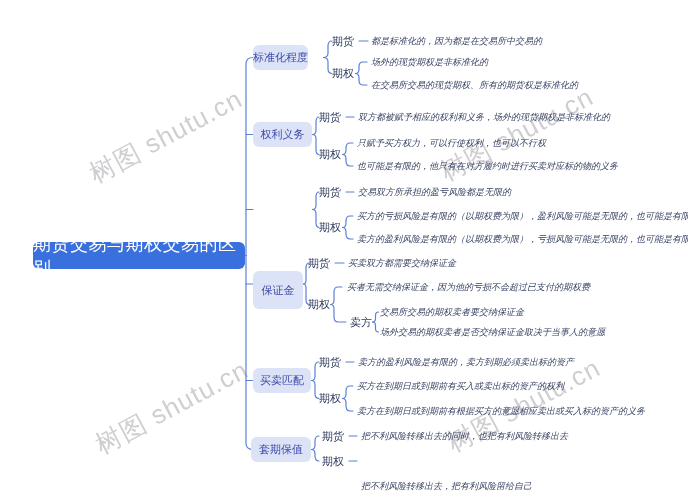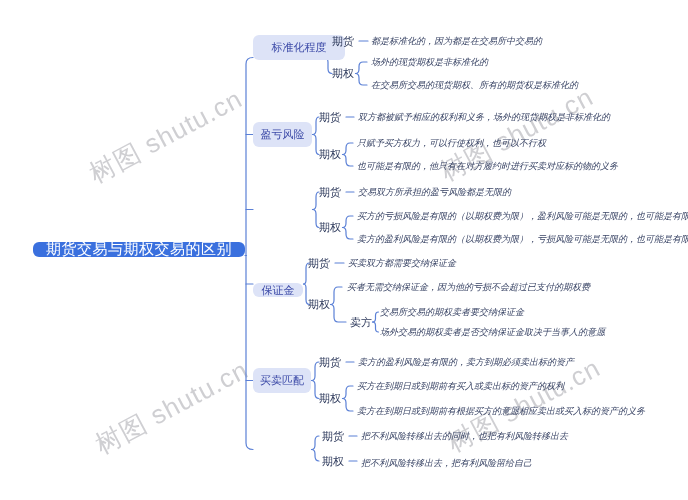--- a/index.html
+++ b/index.html
@@ -7,24 +7,24 @@
     position:relative;width:688px;height:500px;overflow:hidden;background:#ffffff;
     font-family:"Liberation Sans","DejaVu Sans",sans-serif;
   }
   .wm{
     position:absolute;width:200px;text-align:center;
     font-size:26px;letter-spacing:1px;color:#bfbfc4;opacity:.75;
     transform:rotate(-28deg);z-index:1;white-space:nowrap;user-select:none;
   }
   #connectors{position:absolute;left:0;top:0;z-index:2;}
   .root{
-    position:absolute;left:33px;top:242px;width:212px;height:15px;
+    position:absolute;left:33px;top:242px;width:212px;height:27px;
     background:#3a70de;color:#ffffff;border-radius:6px;
     display:flex;align-items:center;justify-content:center;
-    font-size:15px;letter-spacing:.5px;z-index:3;
+    font-size:18px;letter-spacing:.5px;z-index:3;
   }
   .cat{
     position:absolute;background:#dde3f7;color:#3d4ba8;border-radius:6px;
     display:flex;align-items:center;justify-content:center;
     font-size:11px;z-index:3;white-space:nowrap;
   }
   .sub{
     position:absolute;font-size:11px;color:#2e3a5c;z-index:3;
     line-height:14px;white-space:nowrap;
   }
@@ -87,54 +87,55 @@
 
       <path d="M 311.5 449.5 Q 315 449.5 315 445 L 315 441 Q 315 436 319 436"></path>
       <path d="M 311.5 449.5 Q 315 449.5 315 454 L 315 456 Q 315 461 319 461"></path>
       <path d="M 349 436 L 357 436"></path>
       <path d="M 349 461 L 357 461"></path>
     </g>
   </svg>
 
   <div class="root">期货交易与期权交易的区别</div>
 
-  <div class="cat" style="left:253px;top:35px;width:92px;height:25px">标准化程度</div>
+  <div class="cat" style="left:253px;top:45px;width:55px;height:25px">标准化程度</div>
   <div class="sub" style="left:332px;top:34px">期货</div>
   <div class="leaf" style="left:371px;top:35px">都是标准化的，因为都是在交易所中交易的</div>
   <div class="sub" style="left:332px;top:66px">期权</div>
   <div class="leaf" style="left:371px;top:56px">场外的现货期权是非标准化的</div>
   <div class="leaf" style="left:371px;top:79px">在交易所交易的现货期权、所有的期货权是标准化的</div>
 
-  <div class="cat" style="left:253px;top:122px;width:59px;height:25px">盈亏风险</div>
+  <div class="cat" style="left:253px;top:122px;width:59px;height:25px">权利义务</div>
   <div class="sub" style="left:319px;top:110px">期货</div>
   <div class="leaf" style="left:358px;top:111px">双方都被赋予相应的权利和义务，场外的现货期权是非标准化的</div>
   <div class="sub" style="left:319px;top:147px">期权</div>
   <div class="leaf" style="left:357px;top:137px">只赋予买方权力，可以行使权利，也可以不行权</div>
   <div class="leaf" style="left:357px;top:160px">也可能是有限的，他只有在对方履约时进行买卖对应标的物的义务</div>
 
   <div class="sub" style="left:319px;top:185px">期货</div>
   <div class="leaf" style="left:358px;top:186px">交易双方所承担的盈亏风险都是无限的</div>
   <div class="sub" style="left:319px;top:220px">期权</div>
   <div class="leaf" style="left:357px;top:210px">买方的亏损风险是有限的（以期权费为限），盈利风险可能是无限的，也可能是有限的</div>
   <div class="leaf" style="left:357px;top:233px">卖方的盈利风险是有限的（以期权费为限），亏损风险可能是无限的，也可能是有限的</div>
 
-  <div class="cat" style="left:253px;top:283px;width:50px;height:14px">保证金</div>
+  <div class="cat" style="left:253px;top:271px;width:50px;height:38px">保证金</div>
   <div class="sub" style="left:308px;top:256px">期货</div>
   <div class="leaf" style="left:348px;top:257px">买卖双方都需要交纳保证金</div>
   <div class="sub" style="left:308px;top:297px">期权</div>
   <div class="leaf" style="left:347px;top:281px">买者无需交纳保证金，因为他的亏损不会超过已支付的期权费</div>
   <div class="sub" style="left:350px;top:315px">卖方</div>
   <div class="leaf" style="left:380px;top:306px">交易所交易的期权卖者要交纳保证金</div>
   <div class="leaf" style="left:380px;top:326px">场外交易的期权卖者是否交纳保证金取决于当事人的意愿</div>
 
   <div class="cat" style="left:253px;top:368px;width:58px;height:25px">买卖匹配</div>
   <div class="sub" style="left:319px;top:355px">期货</div>
   <div class="leaf" style="left:358px;top:356px">卖方的盈利风险是有限的，卖方到期必须卖出标的资产</div>
   <div class="sub" style="left:319px;top:391px">期权</div>
   <div class="leaf" style="left:357px;top:380px">买方在到期日或到期前有买入或卖出标的资产的权利</div>
   <div class="leaf" style="left:357px;top:405px">卖方在到期日或到期前有根据买方的意愿相应卖出或买入标的资产的义务</div>
 
+  <div class="cat" style="left:251px;top:437px;width:60px;height:25px">套期保值</div>
   <div class="sub" style="left:322px;top:429px">期货</div>
   <div class="leaf" style="left:361px;top:430px">把不利风险转移出去的同时，也把有利风险转移出去</div>
   <div class="sub" style="left:322px;top:454px">期权</div>
-  <div class="leaf" style="left:361px;top:457px">把不利风险转移出去，把有利风险留给自己</div>
+  <div class="leaf" style="left:361px;top:480px">把不利风险转移出去，把有利风险留给自己</div>
 
 </div>
 
 </body></html>

